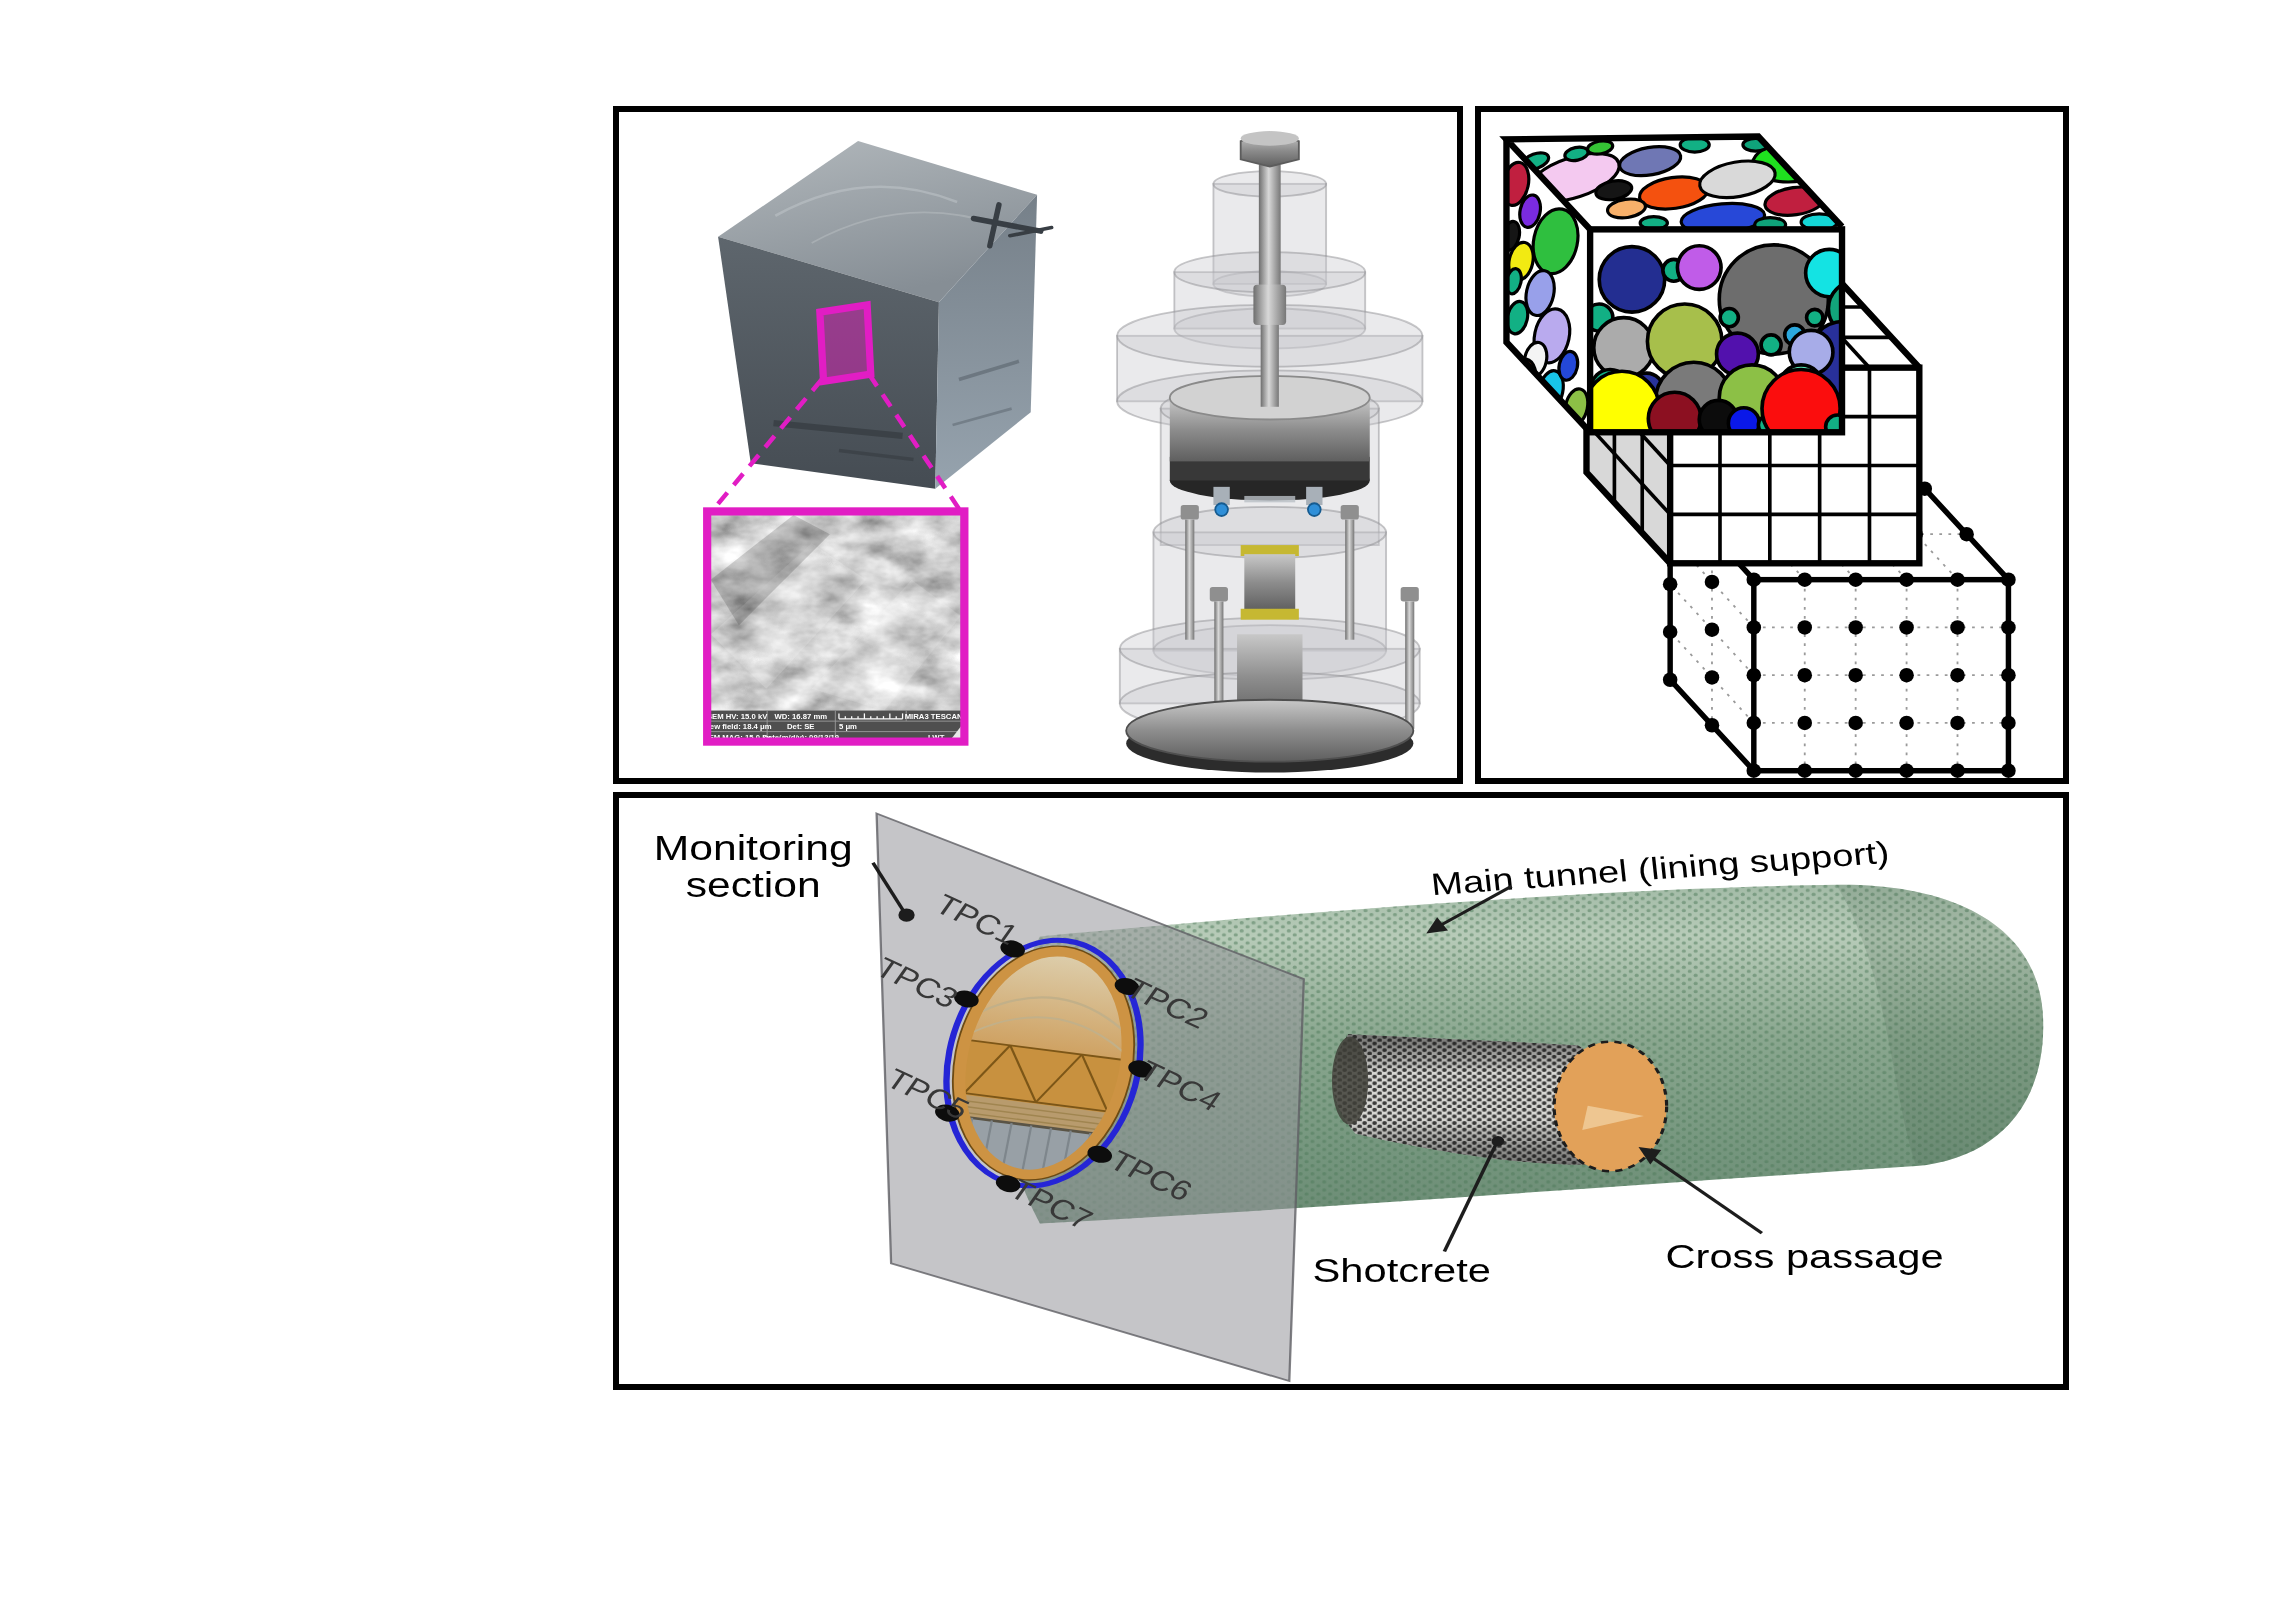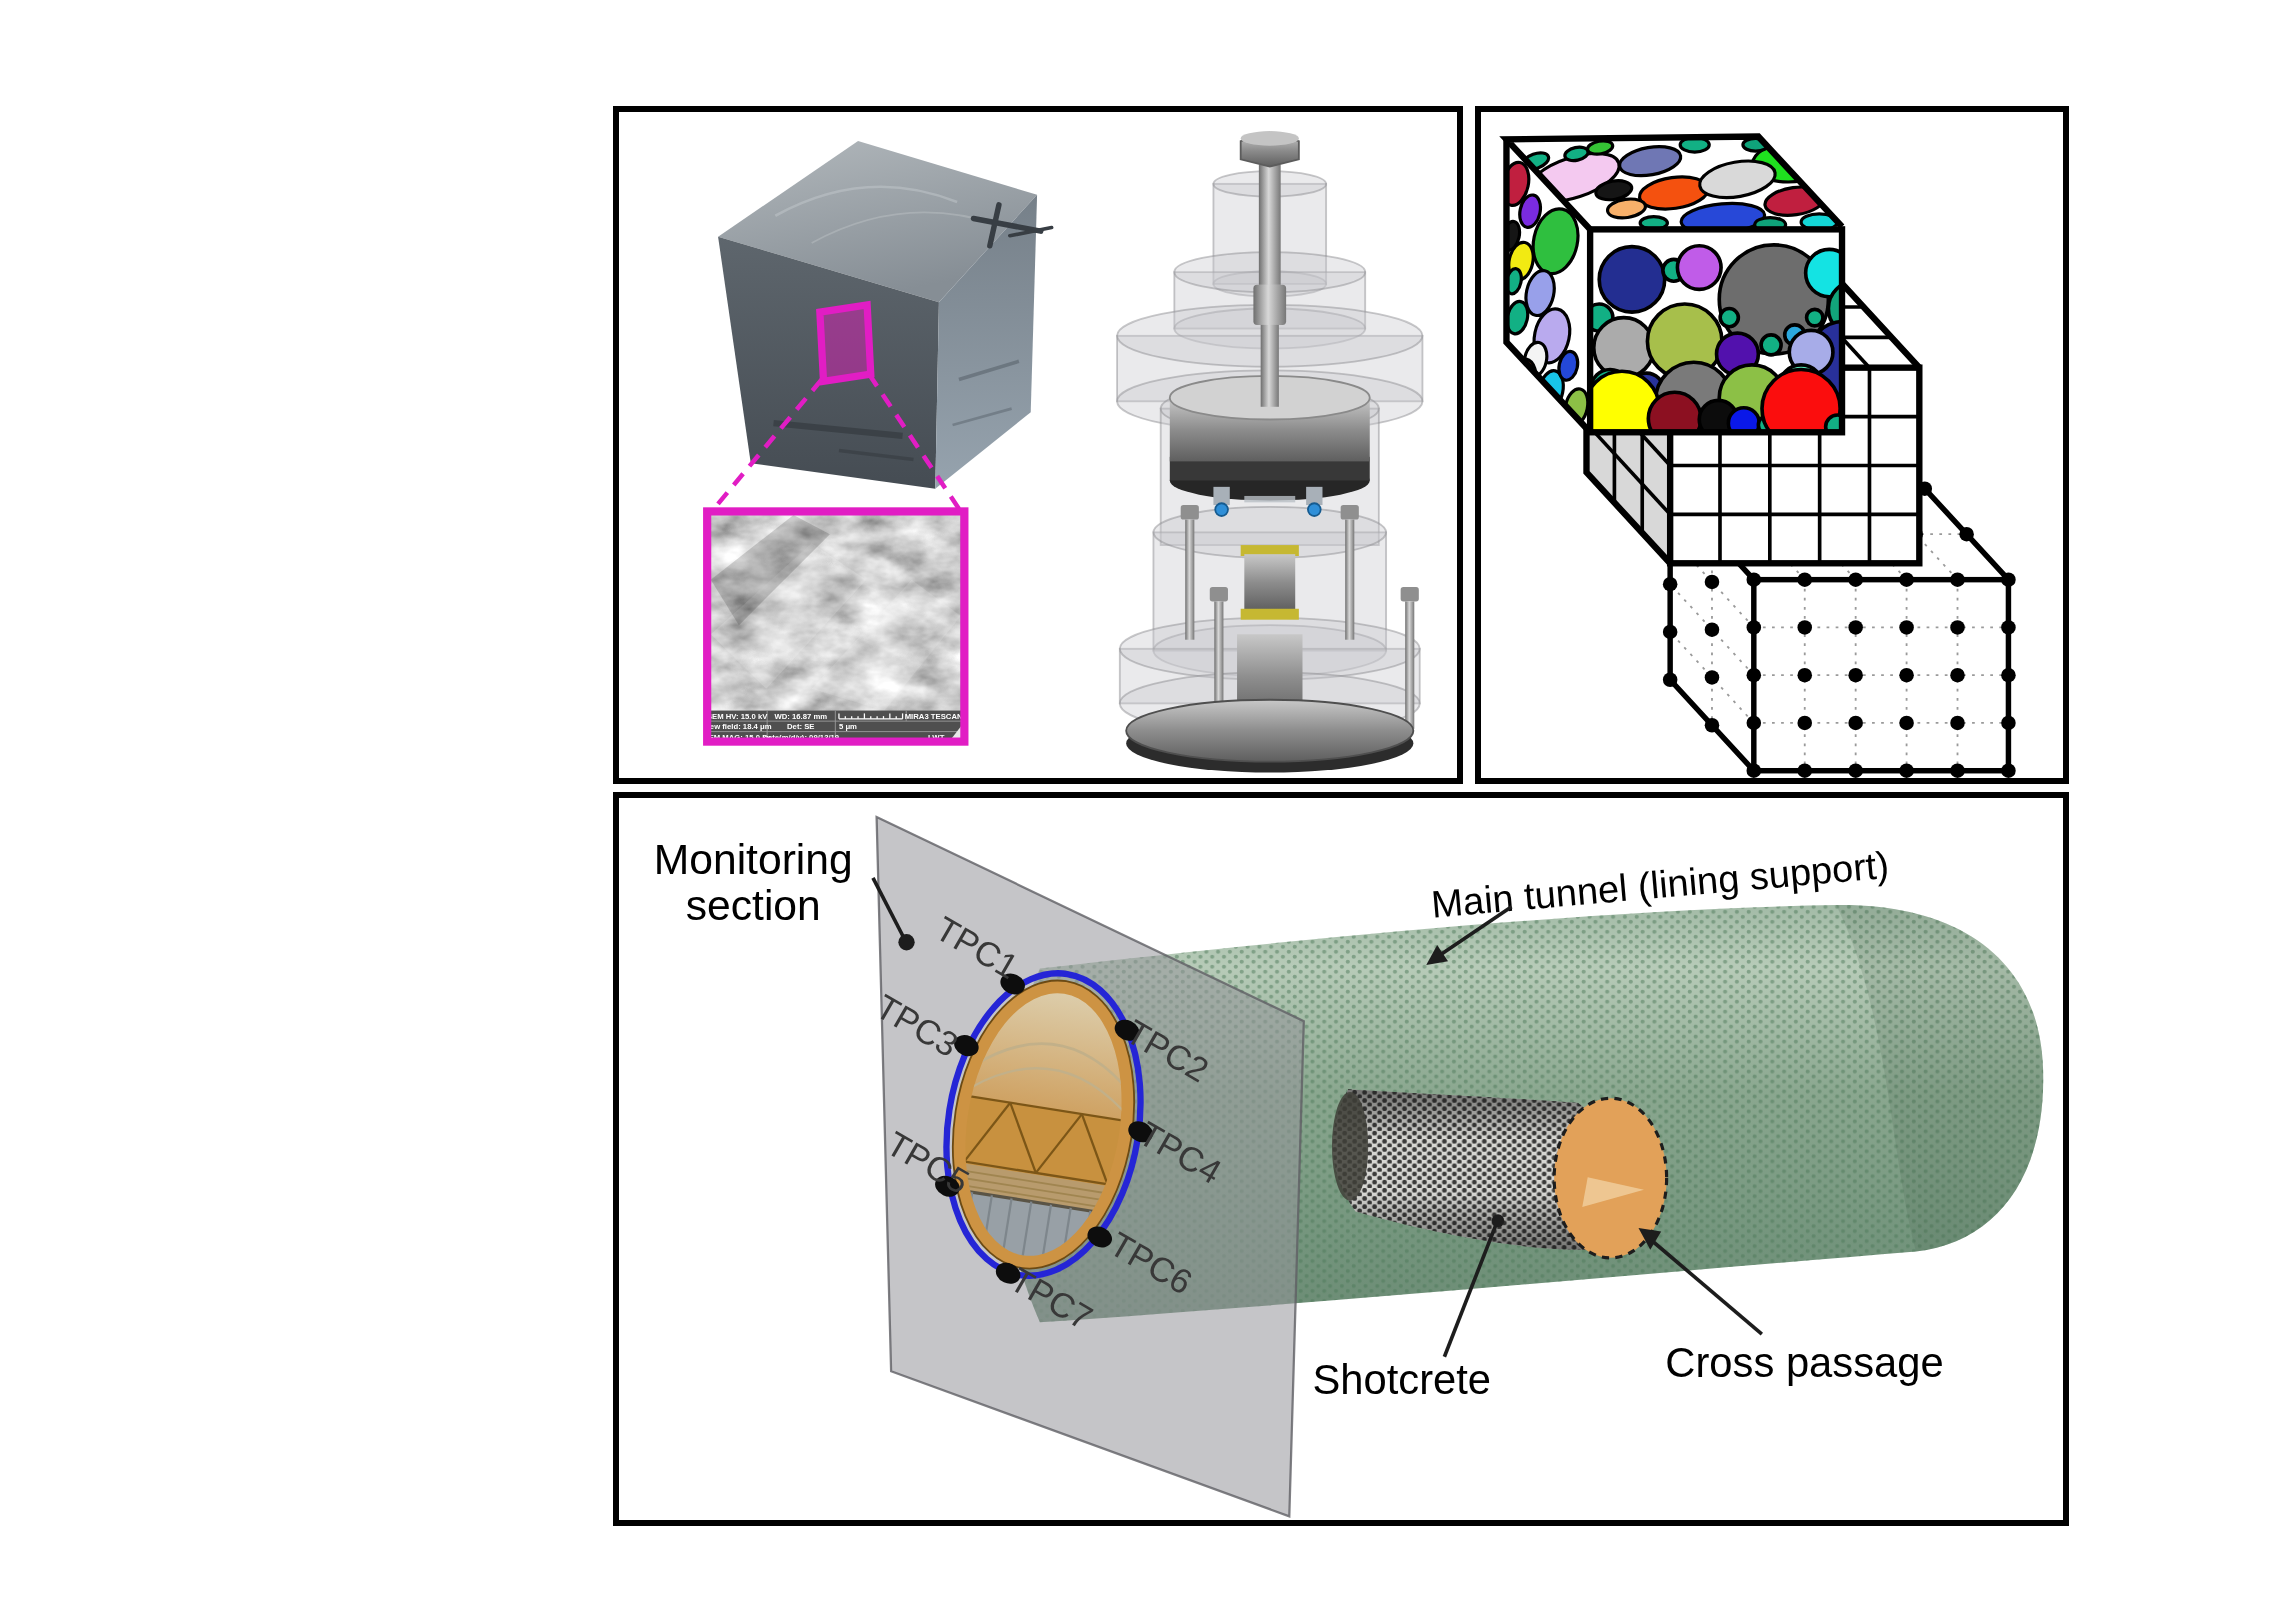--- a/index.html
+++ b/index.html
@@ -1,20 +1,20 @@
 <!DOCTYPE html>
 <html style="font-size:14.5px"><head>
 <meta charset="utf-8">
 <style>
   html,body{margin:0;padding:0;background:#ffffff;font-family:"Liberation Sans",sans-serif;}
   .stage{position:relative;width:2287px;height:1624px;background:#fff;overflow:hidden;}
   .panel{position:absolute;border:6.3px solid #000;background:#fff;box-sizing:border-box;}
   #panel-specimen{left:613px;top:106px;width:850px;height:678px;}
   #panel-model{left:1475px;top:106px;width:594px;height:678px;}
-  #panel-tunnel{left:613px;top:792px;width:1456px;height:734px;}
+  #panel-tunnel{left:613px;top:792px;width:1456px;height:598px;}
   .panel svg{position:absolute;left:0;top:0;width:100%;height:100%;}
   text{font-family:"Liberation Sans",sans-serif;}
 </style>
 </head>
 <body>
 
 <div class="stage">
 
   <div class="panel" id="panel-specimen">
     <svg viewBox="688 126 922 732" preserveAspectRatio="none">

